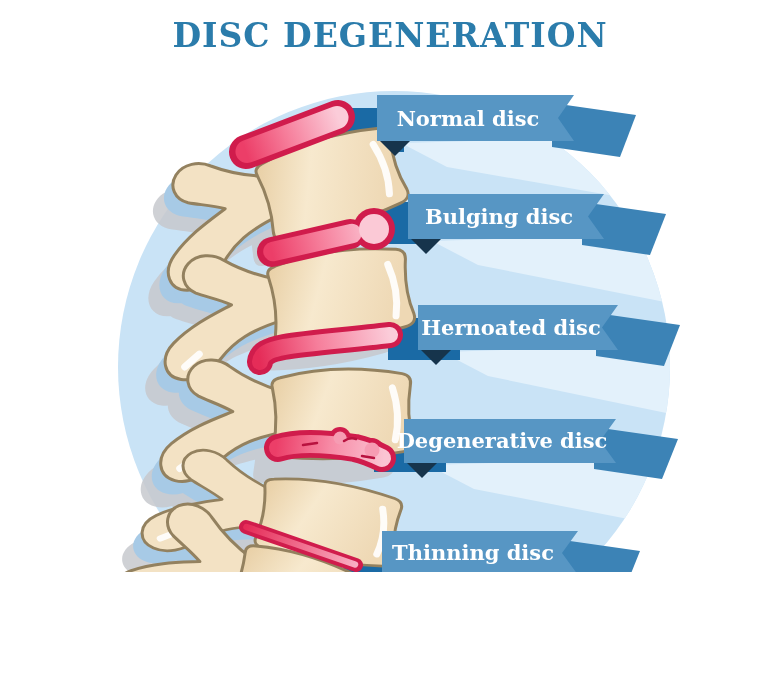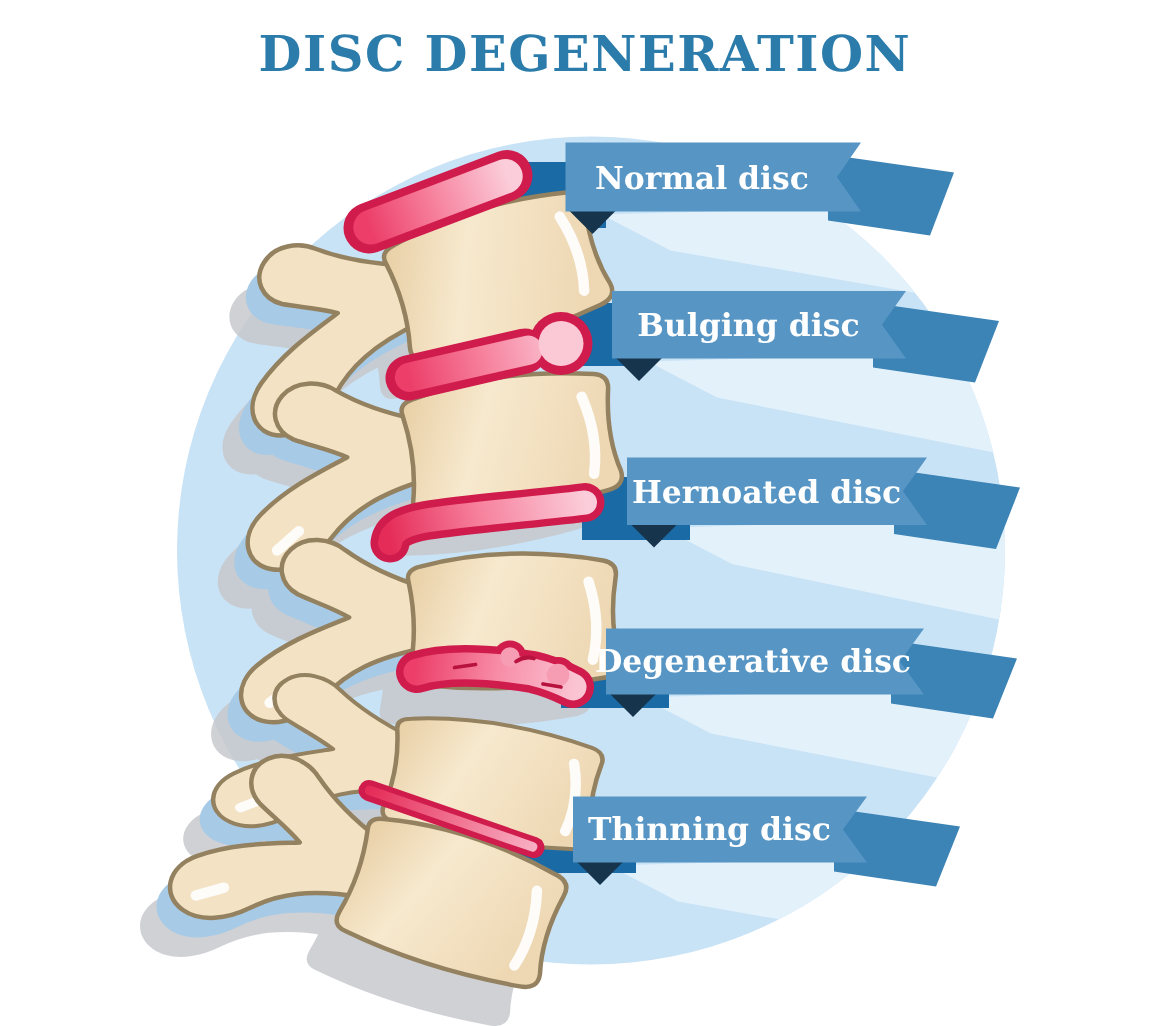--- a/index.html
+++ b/index.html
@@ -1,16 +1,16 @@
 <!DOCTYPE html>
 <html><head>
 <meta charset="utf-8">
 <style>
   html,body{margin:0;padding:0;background:#ffffff;}
-  .stage{position:relative;width:768px;height:684px;background:#ffffff;overflow:hidden;
+  .stage{position:relative;width:768px;height:572px;background:#ffffff;overflow:hidden;
          font-family:"DejaVu Serif", "Liberation Serif", serif;}
   svg{display:block;}
   .title-text{font-family:"DejaVu Serif","Liberation Serif",serif;font-weight:bold;
               font-size:33px;letter-spacing:1px;text-anchor:middle;}
   .ribbon-text{font-family:"DejaVu Serif","Liberation Serif",serif;font-weight:bold;
                font-size:21px;fill:#ffffff;text-anchor:middle;}
   .proc{fill:#f3e2c4;stroke:#93815f;stroke-width:3;stroke-linejoin:round;}
   .body{fill:url(#gBone);stroke:#93815f;stroke-width:3;stroke-linejoin:round;}
   .hi{stroke:#ffffff;stroke-width:7;fill:none;stroke-linecap:round;opacity:.9;}
   .shadowG use{fill:#c7c9ce;stroke:none;}

